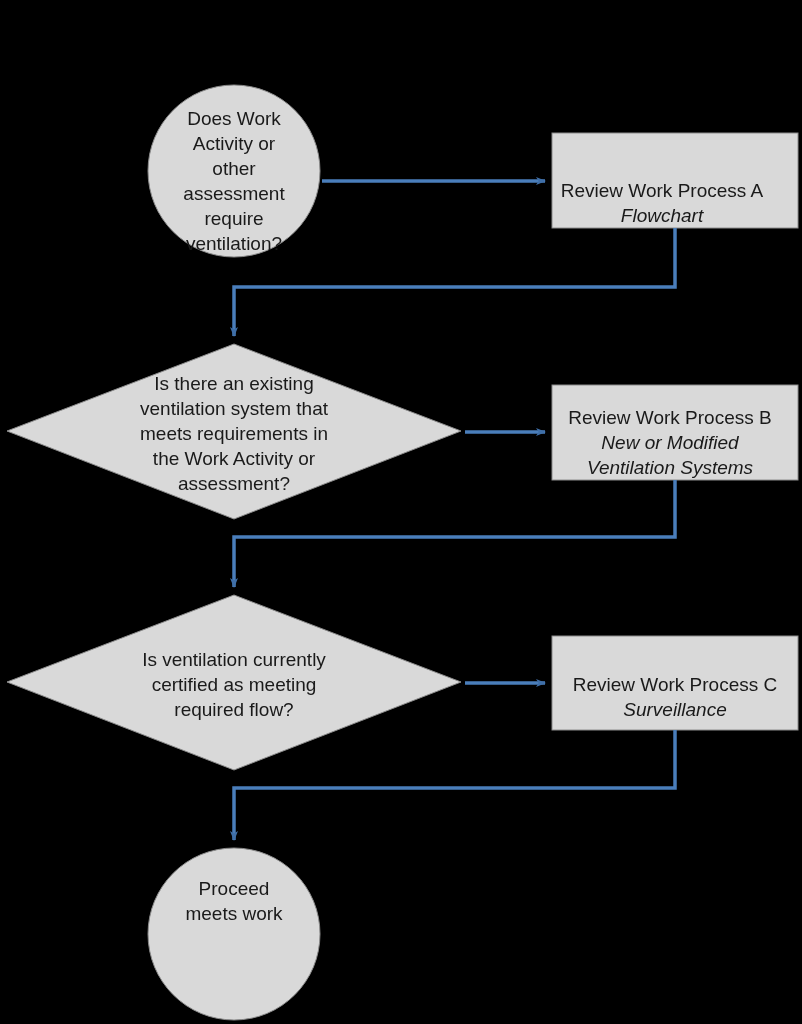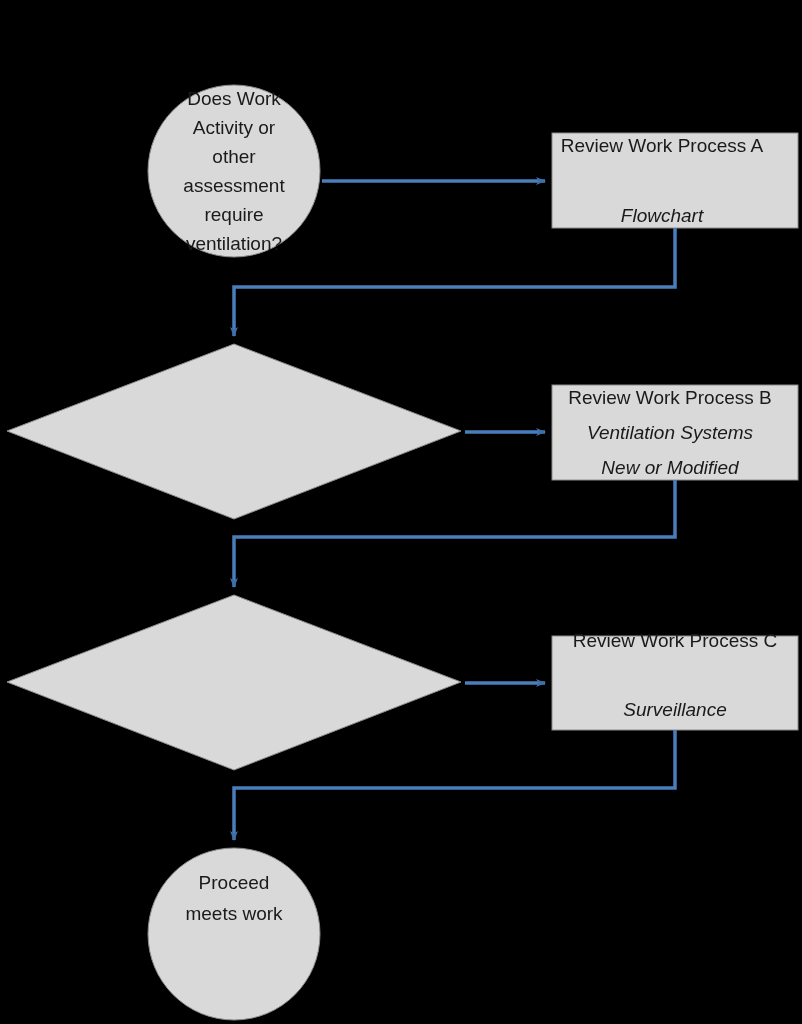--- a/index.html
+++ b/index.html
@@ -13,21 +13,21 @@
     height: 1024px;
     background: #000000;
     overflow: hidden;
     font-family: "Liberation Sans", sans-serif;
   }
   .shape-text {
     position: absolute;
     display: flex;
     flex-direction: column;
     align-items: center;
-    justify-content: space-between;
+    justify-content: flex-end;
     text-align: center;
     color: #1a1a1a;
     font-size: 19px;
     line-height: 25px;
     pointer-events: none;
     z-index: 5;
   }
   .shape-text .line-italic { font-style: italic; }
   svg.flow {
     position: absolute;
@@ -83,27 +83,39 @@
     <span>assessment</span>
     <span>require</span>
     <span>ventilation?</span>
   </div>
 
   <div class="shape-text" style="left:552px; top:133px; width:220px; height:95px;">
     <span>Review Work Process A</span>
     <span class="line-italic">Flowchart</span>
   </div>
 
+  <div class="shape-text" style="left:84px; top:366px; width:300px; height:130px;">
+    <span>Is there an existing</span>
+    <span>ventilation system that</span>
+    <span>meets requirements in</span>
+    <span>the Work Activity or</span>
+    <span>assessment?</span>
+  </div>
 
   <div class="shape-text" style="left:552px; top:385px; width:236px; height:95px;">
     <span>Review Work Process B</span>
+    <span class="line-italic">New or Modified</span>
     <span class="line-italic">Ventilation Systems</span>
-    <span class="line-italic">New or Modified</span>
   </div>
 
+  <div class="shape-text" style="left:84px; top:642px; width:300px; height:80px;">
+    <span>Is ventilation currently</span>
+    <span>certified as meeting</span>
+    <span>required flow?</span>
+  </div>
 
   <div class="shape-text" style="left:552px; top:628px; width:246px; height:94px;border-radius:31px;">
     <span>Review Work Process C</span>
     <span class="line-italic">Surveillance</span>
   </div>
 
   <div class="shape-text" style="left:154px; top:870px; width:160px; height:56px;">
     <span>Proceed</span>
     <span>meets work</span>
   </div>

